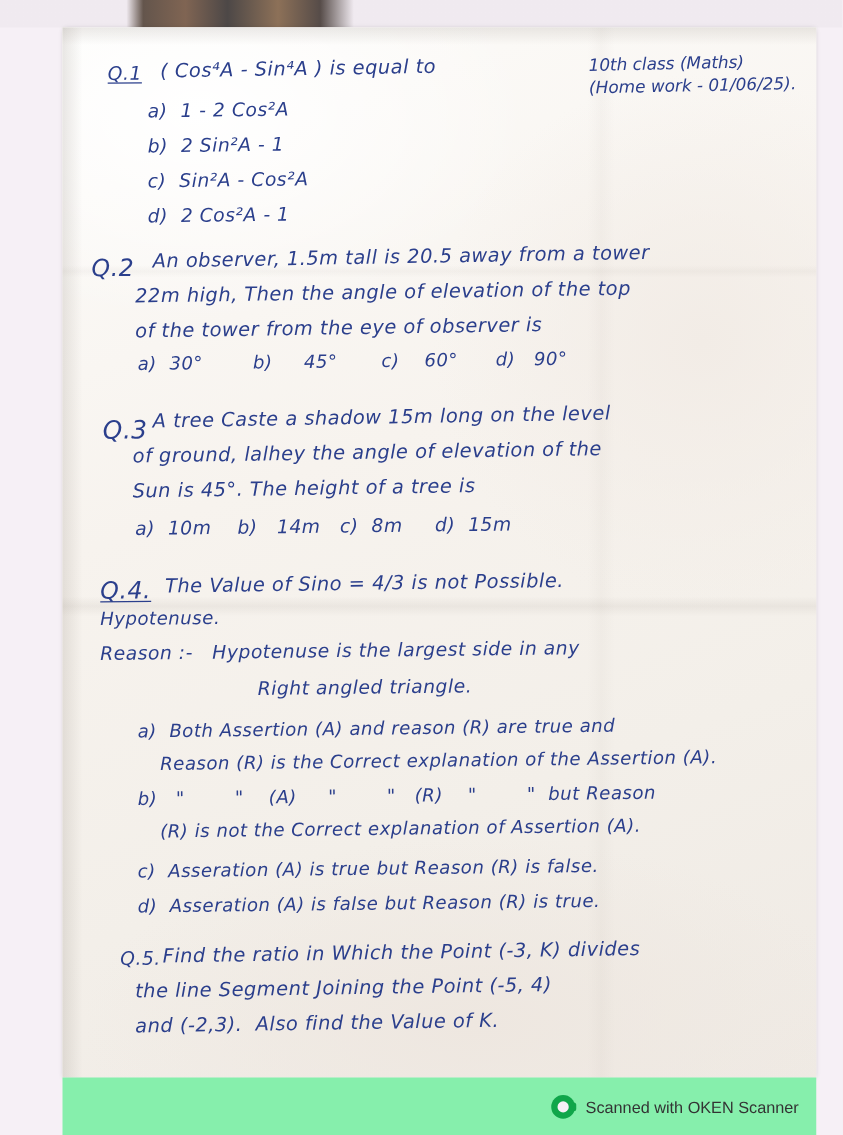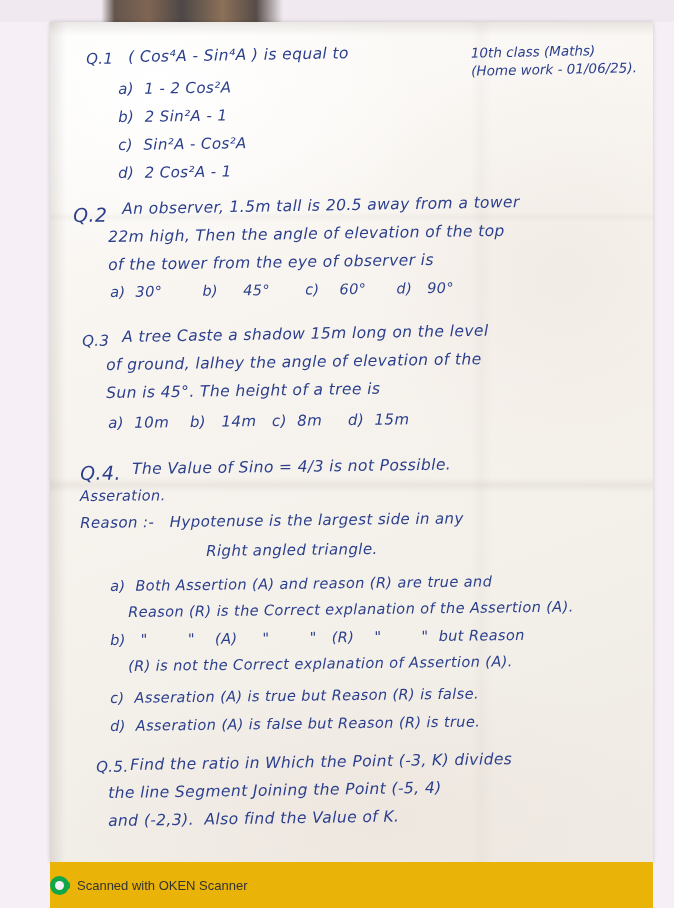--- a/index.html
+++ b/index.html
@@ -74,20 +74,21 @@
     font-size: 15px;
     letter-spacing: 0.4px;
     white-space: pre;
     transform-origin: left top;
   }
   .hand {
     font-style: italic;
     font-weight: 500;
   }
   .q-label {
+    text-decoration: underline;
     text-underline-offset: 2px;
   }
 
   
   .header-note {
     position: absolute;
     right: 16px;
     top: 20px;
     color: #2b3f8c;
     font-size: 13.5px;
@@ -96,24 +97,24 @@
     transform: rotate(-1.2deg);
   }
 
   
   .footer {
     position: absolute;
     left: 50px;
     top: 862px;
     width: 603px;
     height: 46px;
-    background: #eab308;
+    background: #86efac;
     display: flex;
     align-items: center;
-    justify-content: flex-start;
+    justify-content: flex-end;
     padding-right: 14px;
     box-sizing: border-box;
   }
   .oken-logo {
     width: 19px; height: 19px;
     border-radius: 50%;
     background: #10a64a;
     position: relative;
     margin-right: 8px;
     flex: 0 0 auto;
@@ -166,29 +167,29 @@
     <div class="ink hand" style="left:68px; top:86px; font-size:15px; transform: rotate(-0.8deg);">b)  2 Sin²A - 1</div>
     <div class="ink hand" style="left:68px; top:114px; font-size:15px; transform: rotate(-0.8deg);">c)  Sin²A - Cos²A</div>
     <div class="ink hand" style="left:68px; top:142px; font-size:15px; transform: rotate(-0.8deg);">d)  2 Cos²A - 1</div>
 
     <div class="ink hand" style="left:23px; top:182px; font-size:19px; transform: rotate(-0.6deg);">Q.2</div>
     <div class="ink hand" style="left:72px; top:178px; font-size:15.5px; transform: rotate(-1deg);">An observer, 1.5m tall is 20.5 away from a tower</div>
     <div class="ink hand" style="left:58px; top:206px; font-size:15.5px; transform: rotate(-0.9deg);">22m high, Then the angle of elevation of the top</div>
     <div class="ink hand" style="left:58px; top:234px; font-size:15.5px; transform: rotate(-0.9deg);">of the tower from the eye of observer is</div>
     <div class="ink hand" style="left:60px; top:262px; font-size:14.5px; transform: rotate(-0.7deg);">a)  30°        b)     45°       c)    60°      d)   90°</div>
 
-    <div class="ink hand" style="left:32px; top:310px; font-size:15px; transform: rotate(-0.6deg);">Q.3</div>
+    <div class="ink hand" style="left:32px; top:310px; font-size:20px; transform: rotate(-0.6deg);">Q.3</div>
     <div class="ink hand" style="left:72px; top:306px; font-size:15.5px; transform: rotate(-1deg);">A tree Caste a shadow 15m long on the level</div>
     <div class="ink hand" style="left:56px; top:334px; font-size:15.5px; transform: rotate(-0.9deg);">of ground, lalhey the angle of elevation of the</div>
     <div class="ink hand" style="left:56px; top:362px; font-size:15.5px; transform: rotate(-0.9deg);">Sun is 45°. The height of a tree is</div>
     <div class="ink hand" style="left:58px; top:392px; font-size:15px; transform: rotate(-0.7deg);">a)  10m    b)   14m   c)  8m     d)  15m</div>
 
     <div class="ink hand q-label" style="left:30px; top:440px; font-size:19px; transform: rotate(-0.6deg);">Q.4.</div>
     <div class="ink hand" style="left:82px; top:438px; font-size:15.5px; transform: rotate(-0.8deg);">The Value of Sino = 4/3 is not Possible.</div>
-    <div class="ink hand" style="left:30px; top:466px; font-size:14.5px; transform: rotate(-0.5deg);">Asseration.</div>
+    <div class="ink hand" style="left:30px; top:466px; font-size:14.5px; transform: rotate(-0.5deg);">Hypotenuse.</div>
     <div class="ink hand" style="left:30px; top:492px; font-size:15px; transform: rotate(-0.7deg);">Reason :-   Hypotenuse is the largest side in any</div>
     <div class="ink hand" style="left:156px; top:520px; font-size:15px; transform: rotate(-0.7deg);">Right angled triangle.</div>
     <div class="ink hand" style="left:60px; top:556px; font-size:14.5px; transform: rotate(-0.7deg);">a)  Both Assertion (A) and reason (R) are true and</div>
     <div class="ink hand" style="left:78px; top:582px; font-size:14.5px; transform: rotate(-0.7deg);">Reason (R) is the Correct explanation of the Assertion (A).</div>
     <div class="ink hand" style="left:60px; top:610px; font-size:14.5px; transform: rotate(-0.7deg);">b)   "        "    (A)     "        "   (R)    "        "  but Reason</div>
     <div class="ink hand" style="left:78px; top:636px; font-size:14.5px; transform: rotate(-0.7deg);">(R) is not the Correct explanation of Assertion (A).</div>
     <div class="ink hand" style="left:60px; top:668px; font-size:14.5px; transform: rotate(-0.7deg);">c)  Asseration (A) is true but Reason (R) is false.</div>
     <div class="ink hand" style="left:60px; top:696px; font-size:14.5px; transform: rotate(-0.7deg);">d)  Asseration (A) is false but Reason (R) is true.</div>
 
     <div class="ink hand" style="left:30px; top:736px; font-size:15px; transform: rotate(-0.6deg); margin-left: 16px;">Q.5.</div>

